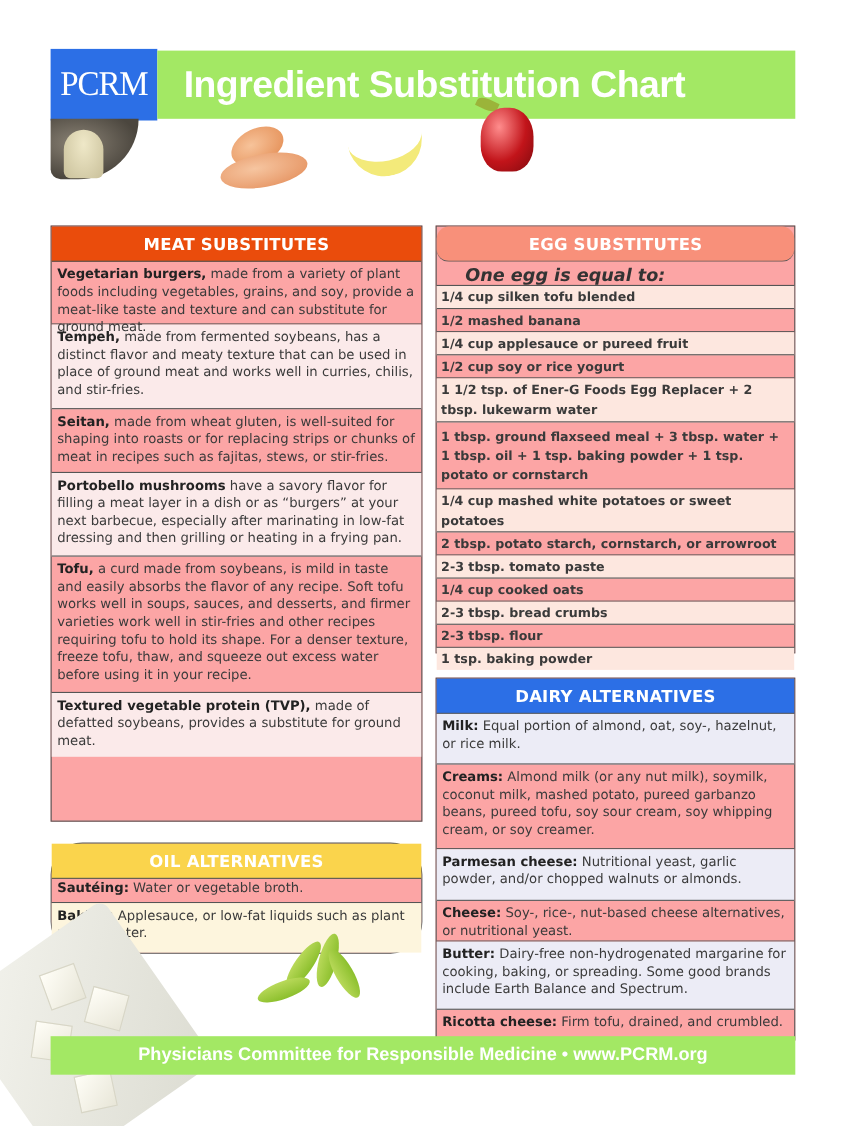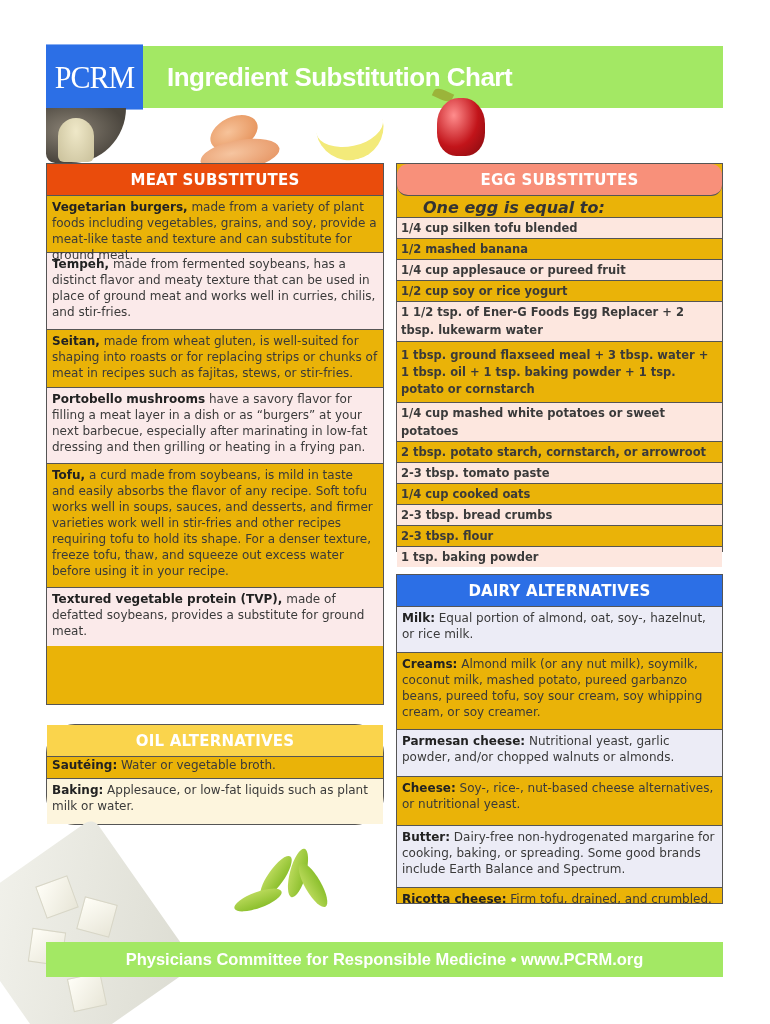--- a/index.html
+++ b/index.html
@@ -7,21 +7,21 @@
          font-family: "DejaVu Sans", sans-serif; color: #333; }
   .abs { position: absolute; }
 
   
   #logo-block { left: 46px; top: 46px; width: 97px; height: 62px; background: #2c6fe6;
     color: #fff; font-family: "Liberation Serif", serif; font-size: 30px; letter-spacing: -1px;
     display: flex; align-items: center; justify-content: center; transform: scaleY(1.05); }
   #title-bar { left: 143px; top: 46px; width: 580px; height: 62px; background: #a3e864;
     display: flex; align-items: center; padding-left: 24px; }
   #title-bar span { color: #fff; font-family: "Liberation Sans", sans-serif; font-weight: bold;
-    font-size: 26px; letter-spacing: -0.5px; }
+    font-size: 34px; letter-spacing: -0.5px; }
 
   
   .mushroom-cap { left: 46px; top: 108px; width: 80px; height: 55px; background: radial-gradient(ellipse at 30% 40%, #8a8275, #4b463e 70%);
     border-radius: 0 0 60px 10px; }
   .mushroom-stem { left: 58px; top: 118px; width: 36px; height: 44px; background: radial-gradient(ellipse at 50% 30%, #efe8c8, #c9c09a);
     border-radius: 18px 18px 6px 6px; }
   .potato1 { left: 209px; top: 117px; width: 50px; height: 32px; background: radial-gradient(ellipse at 40% 40%, #f7c39a, #e2884d);
     border-radius: 50%; transform: rotate(-25deg); }
   .potato2 { left: 200px; top: 140px; width: 80px; height: 30px; background: radial-gradient(ellipse at 40% 40%, #f6c5a0, #e38c58);
     border-radius: 50%; transform: rotate(-10deg); }
@@ -29,21 +29,21 @@
     border-radius: 0 0 40px 40px; transform: rotate(-12deg); }
   .apple { left: 437px; top: 98px; width: 48px; height: 58px; background: radial-gradient(ellipse at 35% 30%, #ff8d8d, #c2141a 55%, #7e0a0e);
     border-radius: 45% 45% 40% 40%; }
   .apple-leaf { left: 433px; top: 90px; width: 20px; height: 10px; background: #9bb43a; border-radius: 50% 0; transform: rotate(25deg); }
   .tofu-bowl { left: -10px; top: 850px; width: 170px; height: 180px; background: linear-gradient(135deg, #f4f4ee, #dcdcd2);
     transform: rotate(-35deg); border-radius: 10px; }
   .tofu-cube { width: 34px; height: 34px; background: linear-gradient(135deg, #fffef7, #e8e6d8); border: 1px solid #d8d6c6; }
   .edamame { width: 16px; height: 50px; background: linear-gradient(90deg, #b9d95a, #8bbf2c); border-radius: 50%; }
 
   
-  .box { border: 1.5px solid #555; background: #eab308; }
+  .box { border: 1.5px solid #555; background: #fca5a5; margin-top: 42px; }
   .box-head { color: #fff; font-family: "DejaVu Sans", sans-serif; font-weight: bold; font-size: 15px;
     text-align: center; height: 32px; line-height: 32px; border-bottom: 1.5px solid #555; letter-spacing: 0.2px; }
   .row { border-bottom: 1.5px solid #555; font-size: 12px; line-height: 16px; padding: 3px 5px; color: #3a3a3a; }
   .row:last-child { border-bottom: none; }
   .row b { color: #222; }
 
   #meat { left: 46px; top: 163px; width: 338px; height: 542px; }
   #meat .box-head { background: #ea4c0c; }
   #meat .row.alt { background: #fbeaea; }
 
@@ -115,21 +115,21 @@
   <div class="box-head">OIL ALTERNATIVES</div>
   <div class="row" style="height:22px; padding-top:0"><b>Sautéing:</b><span> Water or vegetable broth.</span></div>
   <div class="row alt" style="height:45px"><b>Baking:</b><span> Applesauce, or low-fat liquids such as plant milk or water.</span></div>
 </div>
 
 <div id="dairy" class="abs box">
   <div class="box-head">DAIRY ALTERNATIVES</div>
   <div class="row alt" style="height:46px"><b>Milk:</b><span> Equal portion of almond, oat, soy-, hazelnut, or rice milk.</span></div>
   <div class="row" style="height:77px"><b>Creams:</b><span> Almond milk (or any nut milk), soymilk, coconut milk, mashed potato, pureed garbanzo beans, pureed tofu, soy sour cream, soy whipping cream, or soy creamer.</span></div>
   <div class="row alt" style="height:47px"><b>Parmesan cheese:</b><span> Nutritional yeast, garlic powder, and/or chopped walnuts or almonds.</span></div>
-  <div class="row" style="height:49px"><b>Cheese:</b><span> Soy-, rice-, nut-based cheese alternatives, or nutritional yeast.</span></div>
+  <div class="row" style="height:37px"><b>Cheese:</b><span> Soy-, rice-, nut-based cheese alternatives, or nutritional yeast.</span></div>
   <div class="row alt" style="height:62px"><b>Butter:</b><span> Dairy-free non-hydrogenated margarine for cooking, baking, or spreading. Some good brands include Earth Balance and Spectrum.</span></div>
   <div class="row" style="height:22px"><b>Ricotta cheese:</b><span> Firm tofu, drained, and crumbled.</span></div>
 </div>
 
 <div class="abs tofu-bowl"></div>
 <div class="abs tofu-cube" style="left:40px; top:880px; transform:rotate(-20deg)"></div>
 <div class="abs tofu-cube" style="left:80px; top:900px; transform:rotate(15deg)"></div>
 <div class="abs tofu-cube" style="left:30px; top:930px; transform:rotate(8deg)"></div>
 <div class="abs tofu-cube" style="left:70px; top:975px; transform:rotate(-12deg)"></div>
 <div class="abs edamame" style="left:268px; top:852px; transform:rotate(35deg)"></div>

